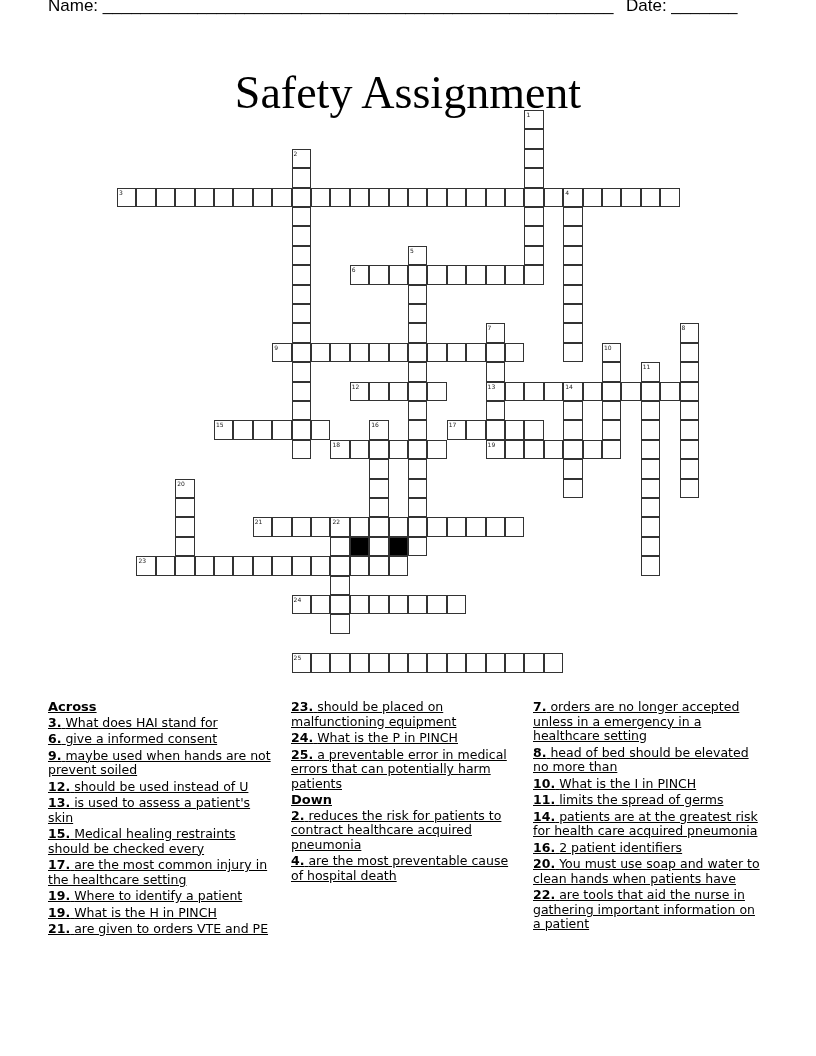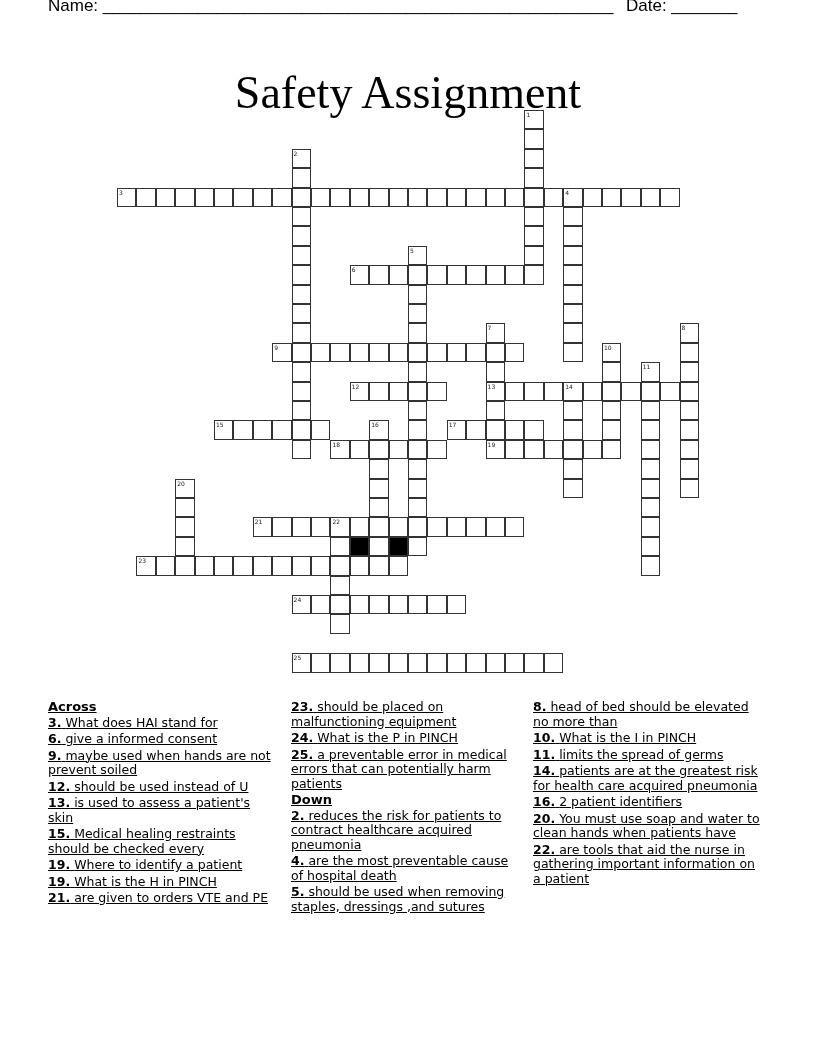--- a/index.html
+++ b/index.html
@@ -309,36 +309,37 @@
   </div>
 
 <div class="clues col1">
   <div class="heading">Across</div>
   <div class="clue"><span class="n">3.</span> <span>What does HAI stand for</span></div>
   <div class="clue"><span class="n">6.</span> <span>give a informed consent</span></div>
   <div class="clue"><span class="n">9.</span> <span>maybe used when hands are not prevent soiled</span></div>
   <div class="clue"><span class="n">12.</span> <span>should be used instead of U</span></div>
   <div class="clue"><span class="n">13.</span> <span>is used to assess a patient's skin</span></div>
   <div class="clue"><span class="n">15.</span> <span>Medical healing restraints should be checked every</span></div>
+  <div class="clue"><span class="n">17.</span> <span>are the most common injury in the healthcare setting</span></div>
   <div class="clue"><span class="n">19.</span> <span>Where to identify a patient</span></div>
   <div class="clue"><span class="n">19.</span> <span>What is the H in PINCH</span></div>
   <div class="clue"><span class="n">21.</span> <span>are given to orders VTE and PE</span></div>
 </div>
 
 <div class="clues col2">
   <div class="clue"><span class="n">23.</span> <span>should be placed on malfunctioning equipment</span></div>
   <div class="clue"><span class="n">24.</span> <span>What is the P in PINCH</span></div>
   <div class="clue"><span class="n">25.</span> <span>a preventable error in medical errors that can potentially harm patients</span></div>
   <div class="heading">Down</div>
   <div class="clue"><span class="n">2.</span> <span>reduces the risk for patients to contract healthcare acquired pneumonia</span></div>
   <div class="clue"><span class="n">4.</span> <span>are the most preventable cause of hospital death</span></div>
-  <div class="clue"><span class="n">5.</span> <span>should be used when removing staples, dressings ,and sutures</span></div>
 </div>
 
 <div class="clues col3">
+  <div class="clue"><span class="n">7.</span> <span>orders are no longer accepted unless in a emergency in a healthcare setting</span></div>
   <div class="clue"><span class="n">8.</span> <span>head of bed should be elevated no more than</span></div>
   <div class="clue"><span class="n">10.</span> <span>What is the I in PINCH</span></div>
   <div class="clue"><span class="n">11.</span> <span>limits the spread of germs</span></div>
   <div class="clue"><span class="n">14.</span> <span>patients are at the greatest risk for health care acquired pneumonia</span></div>
   <div class="clue"><span class="n">16.</span> <span>2 patient identifiers</span></div>
   <div class="clue"><span class="n">20.</span> <span>You must use soap and water to clean hands when patients have</span></div>
   <div class="clue"><span class="n">22.</span> <span>are tools that aid the nurse in gathering important information on a patient</span></div>
 </div>
 
 </body></html>

